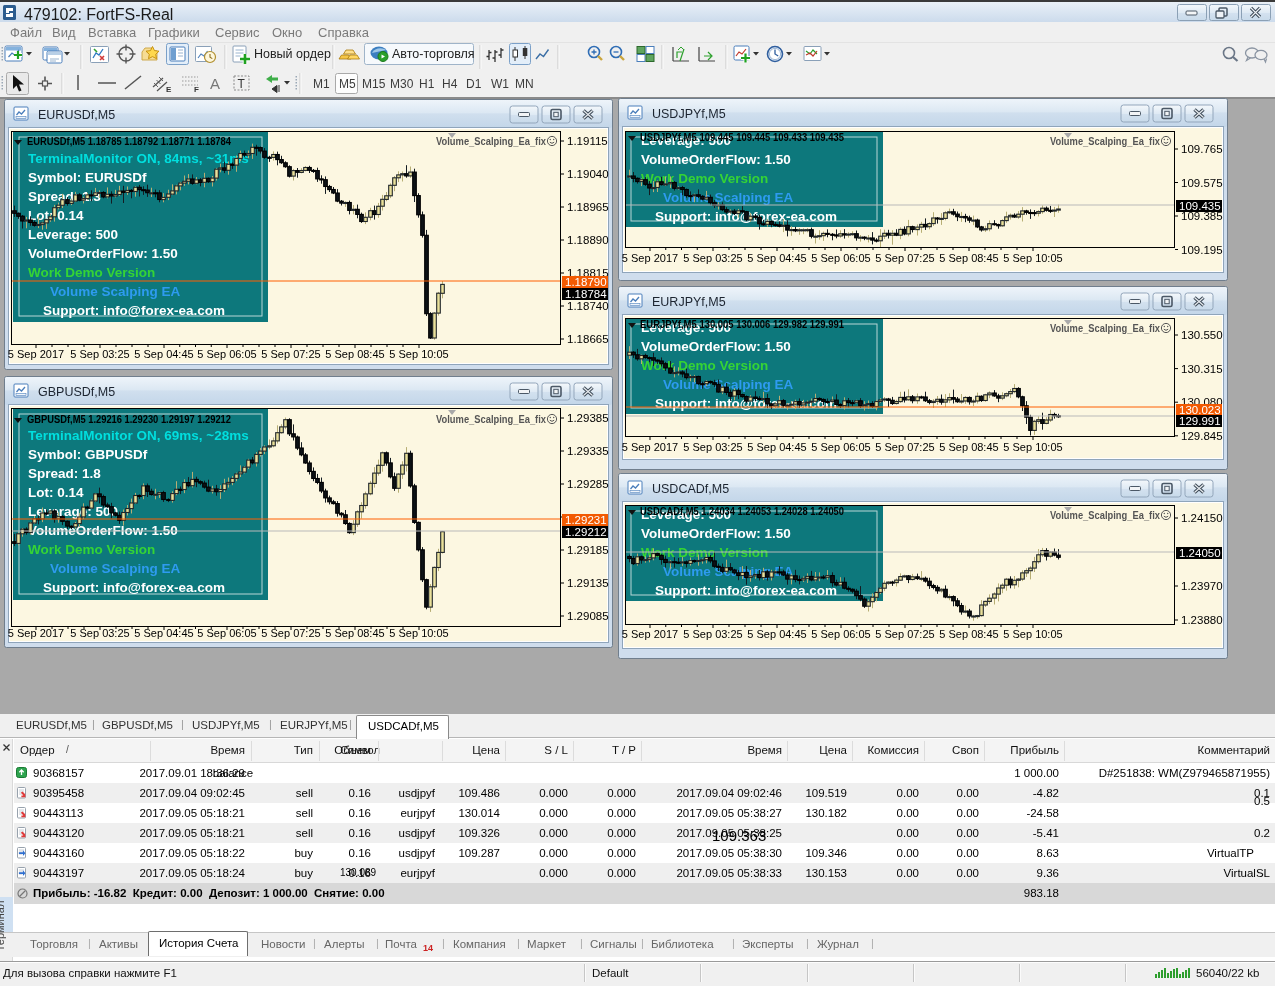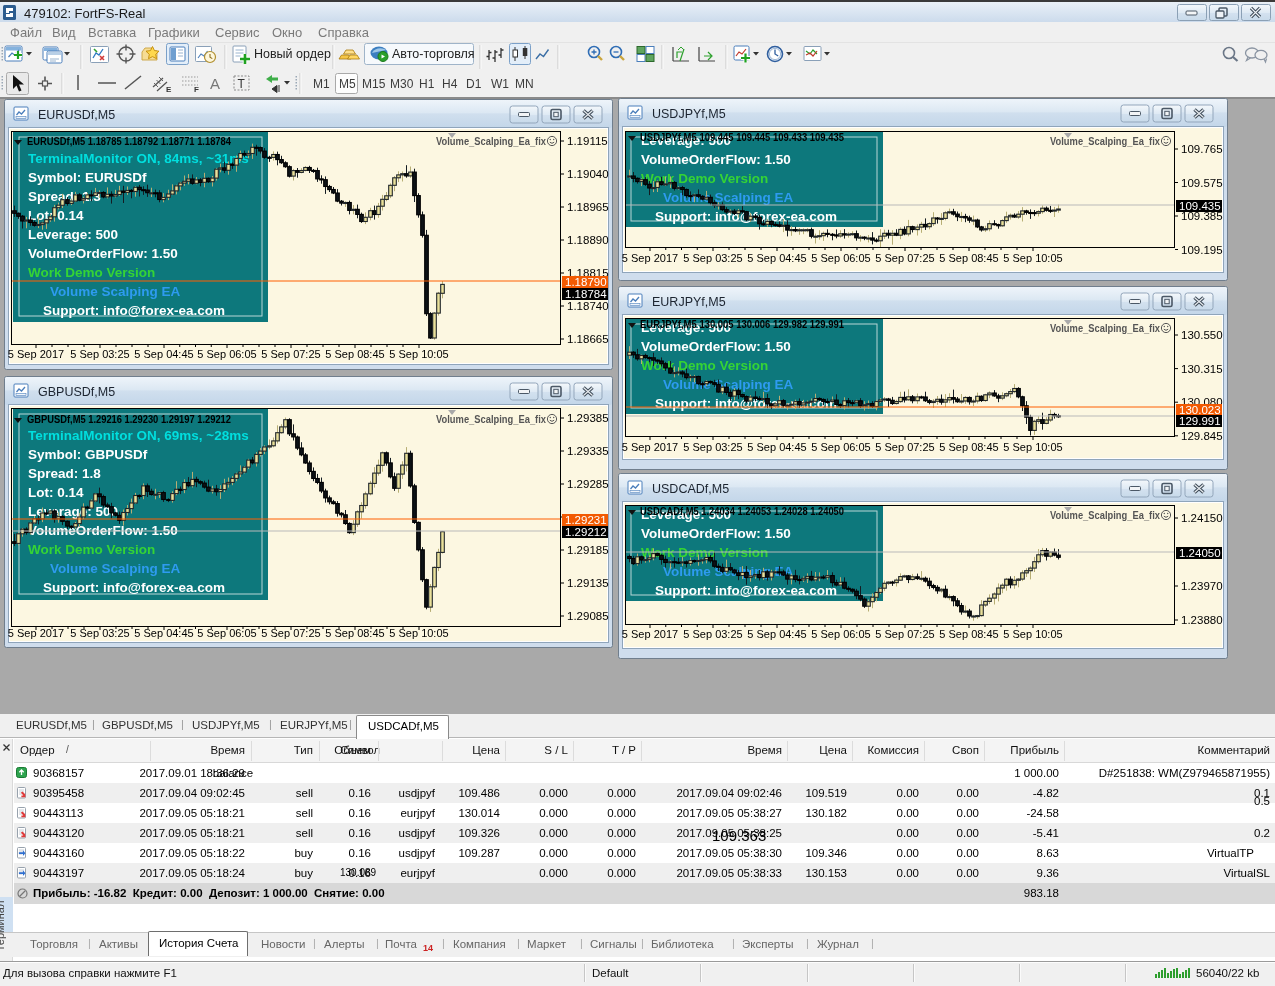--- a/index.html
+++ b/index.html
@@ -20,21 +20,21 @@
 <stop offset="0.55" stop-color="#d3e1ef"></stop>
         <stop offset="1" stop-color="#c8daea"></stop>
 </linearGradient>
 </defs>
 </svg>
 <div class="abs" style="left:0;top:0;width:1275px;height:22px;background:linear-gradient(#e9f0f7,#ccdbec);border-top:2px solid #3a3a3a">
 <svg class="abs" style="left:3px;top:3px" width="13" height="16">
 <rect x="0" y="0" width="13" height="15" rx="1.5" fill="#2b5c8f"></rect>
 <path d="M3 3 h7 v3 h-4 v2 h4 v4 h-7 v-3 h4 v-1 h-4 z" fill="#fff"></path>
 </svg>
-<span class="abs" style="left:24px;top:4px;font-size:13px;color:#1a1a1a">479102: FortFS-Real</span>
+<span class="abs" style="left:24px;top:4px;font-size:16px;color:#1a1a1a">479102: FortFS-Real</span>
 <svg class="abs" style="left:1177px;top:2px" width="96" height="17">
 <rect x="0.5" y="0.5" width="29" height="16" rx="2" fill="url(#btng)" stroke="#8ba0b5"></rect>
 <rect x="32.5" y="0.5" width="29" height="16" rx="2" fill="url(#btng)" stroke="#8ba0b5"></rect>
 <rect x="64.5" y="0.5" width="29" height="16" rx="2" fill="url(#btng)" stroke="#8ba0b5"></rect>
 <rect x="9" y="7" width="11" height="4" rx="1" fill="#f4f6f8" stroke="#4b5866"></rect>
 <rect x="42" y="4" width="8" height="8" rx="1" fill="none" stroke="#4b5866" stroke-width="1.5"></rect>
 <rect x="39" y="7" width="8" height="7" rx="1" fill="#eef2f6" stroke="#4b5866" stroke-width="1.3"></rect>
 <path d="M74 4 l9 9 M83 4 l-9 9" stroke="#3f4c59" stroke-width="3.2"></path>
 <path d="M74 4 l9 9 M83 4 l-9 9" stroke="#eef2f6" stroke-width="1.1"></path>
 </svg>

